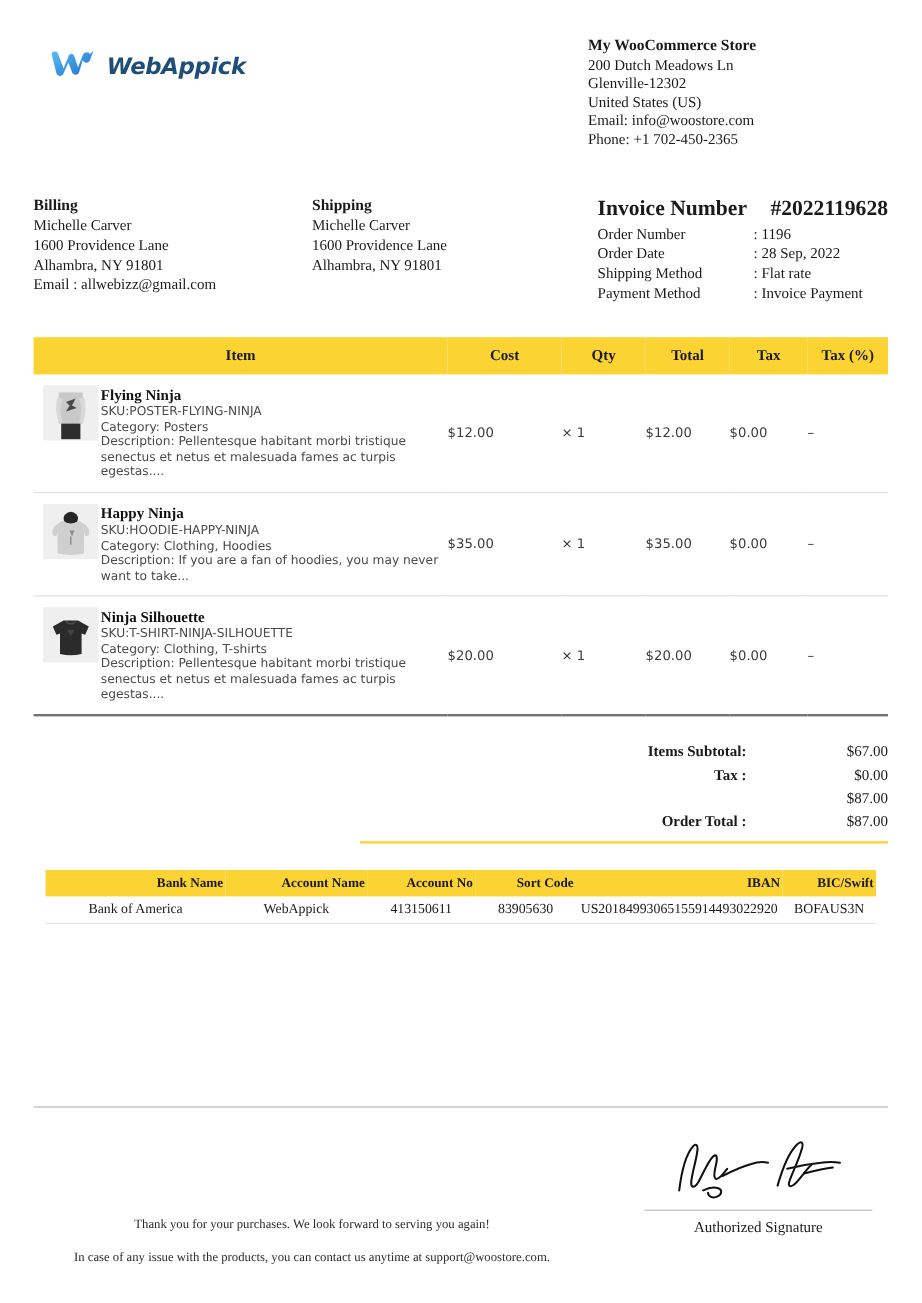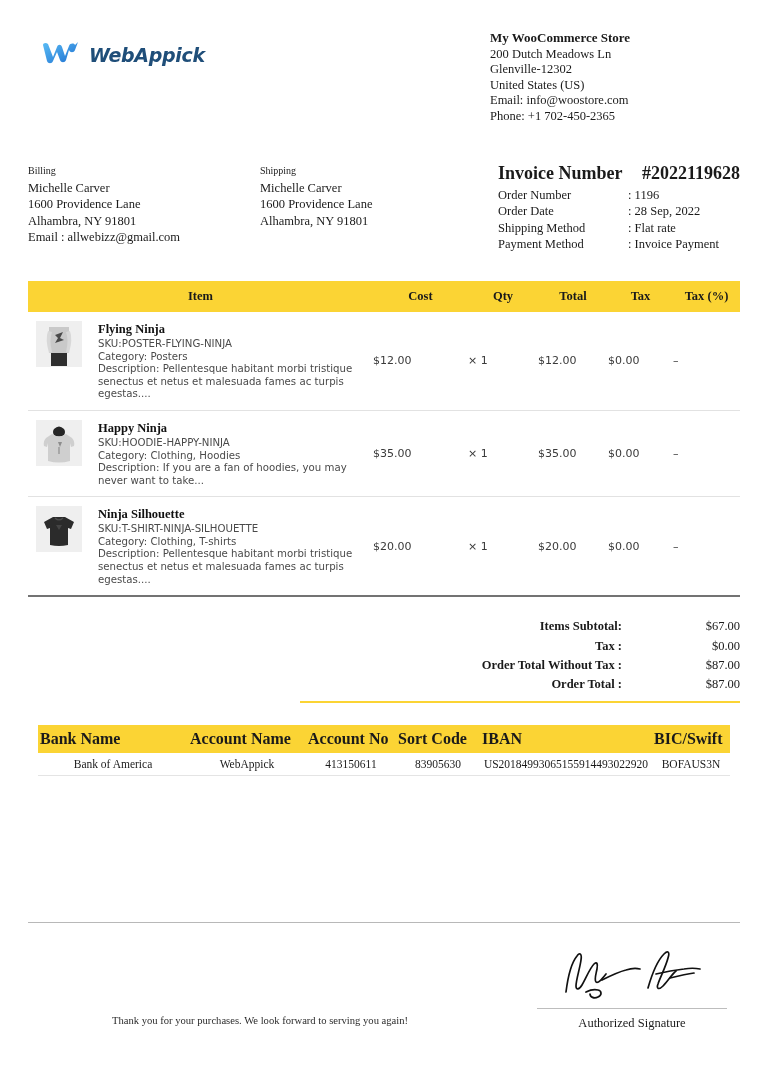--- a/index.html
+++ b/index.html
@@ -60,22 +60,22 @@
   .mid {
     display: flex;
     padding: 38px 28px 0 28px;
   }
   .addr {
     width: 232px;
     font-size: 12.5px;
     line-height: 16.4px;
   }
   .addr-title {
-    font-weight: normal;
-    font-size: 10px;
+    font-weight: bold;
+    font-size: 13px;
     padding-bottom: 1px;
   }
   .meta {
     flex: 1;
     padding-left: 6px;
   }
   .meta-head {
     display: flex;
     justify-content: space-between;
     align-items: baseline;
@@ -113,21 +113,21 @@
     vertical-align: middle;
     font-family: "DejaVu Sans", sans-serif;
     font-size: 11px;
     color: #3a3a3a;
   }
   .items tbody tr:last-child td {
     border-bottom: 2px solid #737373;
   }
   .item-cell {
     display: flex;
-    gap: 16px;
+    gap: 2px;
     align-items: flex-start;
     padding-left: 8px;
   }
   .thumb {
     width: 46px;
     height: 46px;
     background: #efefef;
     flex: 0 0 46px;
     position: relative;
     overflow: hidden;
@@ -182,23 +182,23 @@
   
   .bank {
     width: 692px;
     margin: 22px 38px 0 38px;
     border-collapse: collapse;
     table-layout: fixed;
   }
   .bank th {
     background: #fbd434;
     font-weight: bold;
-    font-size: 16px;
+    font-size: 11px;
     padding: 5px 2px;
-    text-align: left;
+    text-align: right;
   }
   .bank td {
     font-size: 11.5px;
     padding: 5px 2px;
     text-align: center;
     border-bottom: 1px solid #e4e4e4;
   }
 
   
   .divider {
@@ -417,21 +417,20 @@
     <div id="totals-rows" style="width:440px">
         <div class="tot-row">
           <span class="tot-label">Items Subtotal:</span>
           <span class="tot-val">$67.00</span>
         </div>
         <div class="tot-row">
           <span class="tot-label">Tax :</span>
           <span class="tot-val">$0.00</span>
         </div>
         <div class="tot-row">
-          <span class="tot-label">Order Total Without Tax :</span>
           <span class="tot-val">$87.00</span>
         </div>
         <div class="tot-row">
           <span class="tot-label">Order Total :</span>
           <span class="tot-val">$87.00</span>
         </div>
       </div>
     <div class="tot-rule"></div>
   </div>
 
@@ -483,15 +482,16 @@
           <path d="M118 38 C126 36 134 34 142 33"></path>
         </g>
       </svg>
     </div>
     <div class="sign-rule"></div>
     <div class="sign-label">Authorized Signature</div>
   </div>
 
   <div class="foot">
     <div class="f1">Thank you for your purchases. We look forward to serving you again!</div>
+    <div class="f2">In case of any issue with the products, you can contact us anytime at support@woostore.com.</div>
   </div>
 
 </div>
 
 </body></html>

